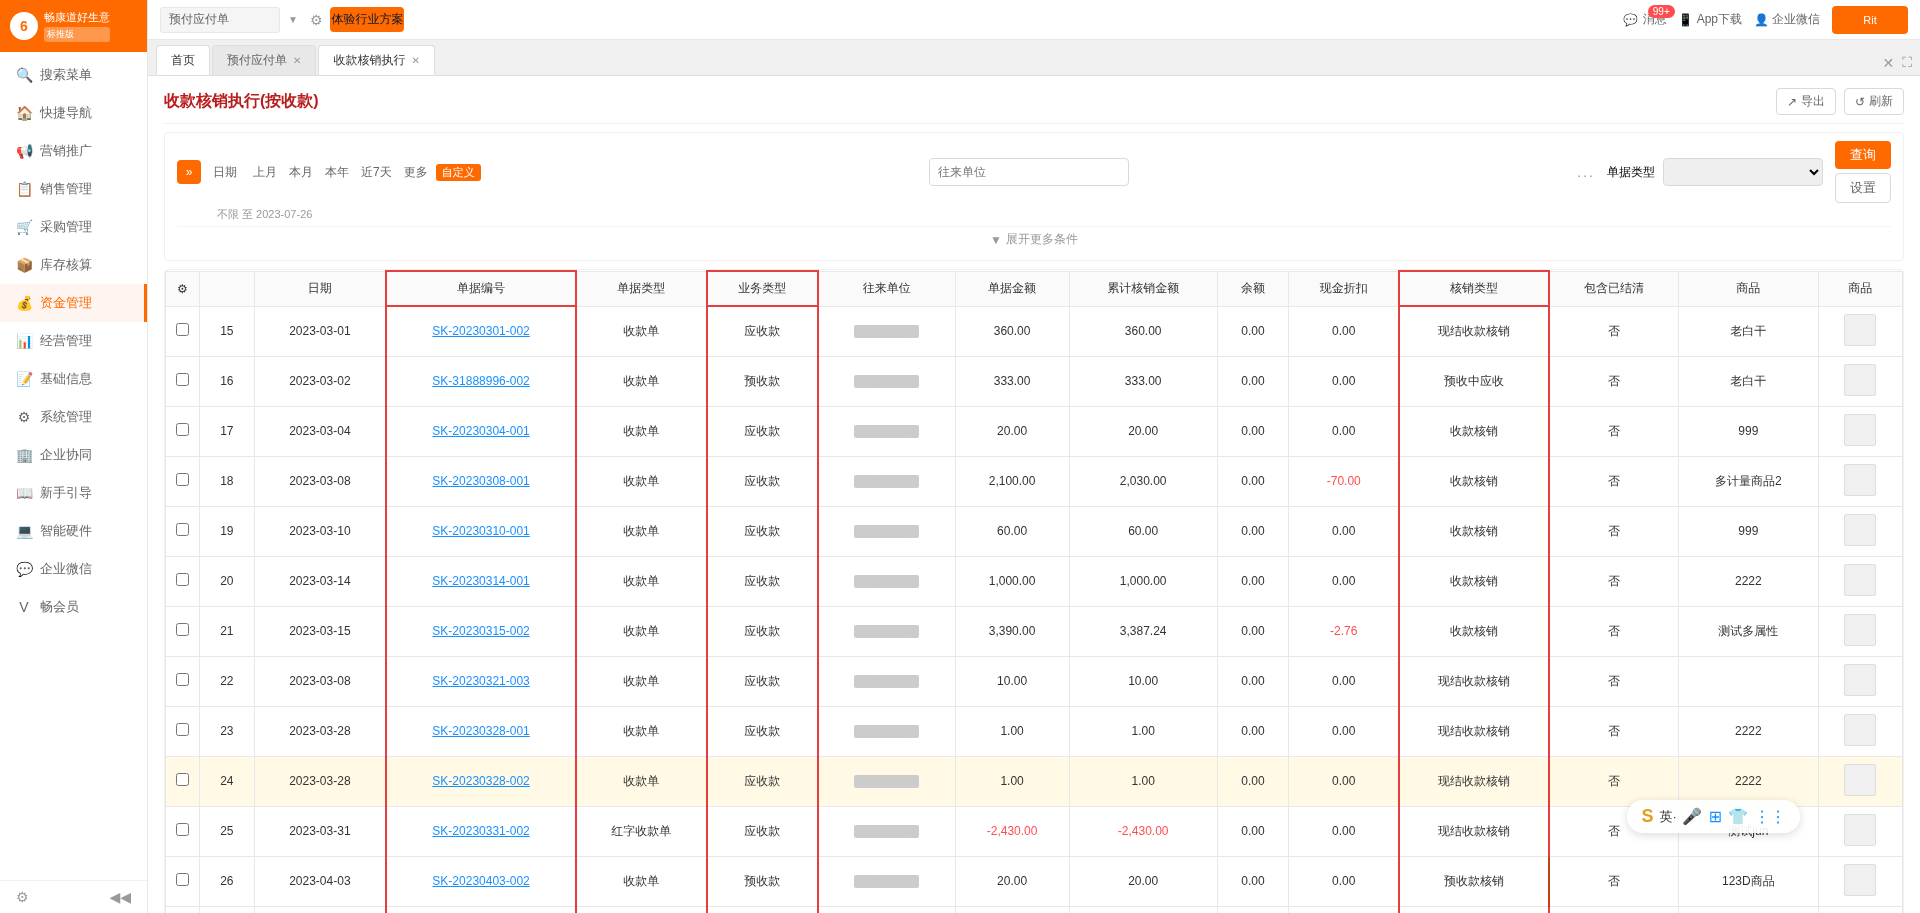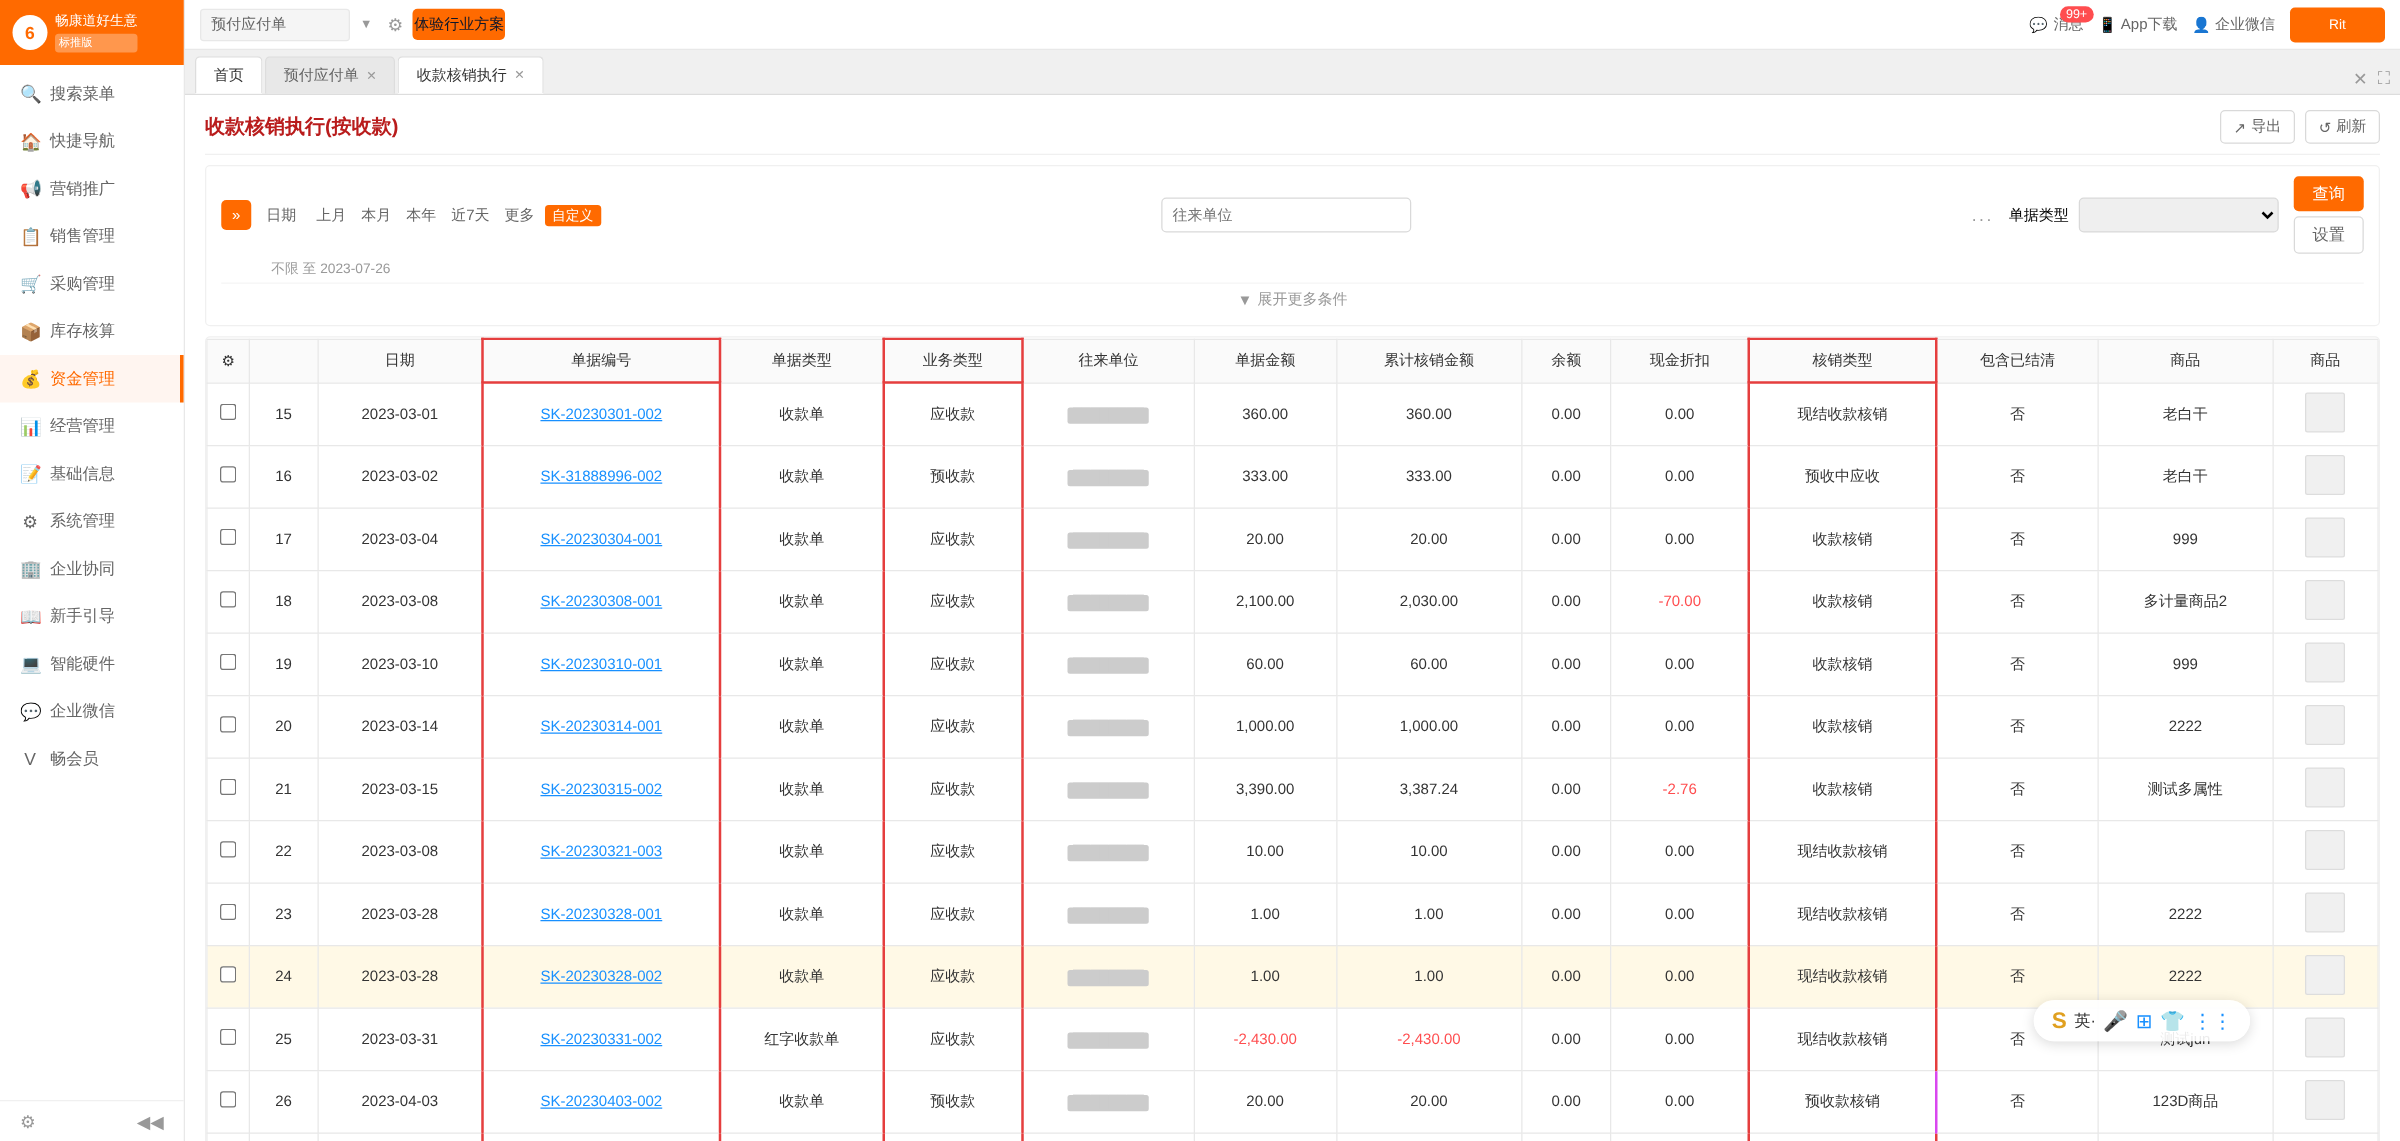--- a/index.html
+++ b/index.html
@@ -471,21 +471,21 @@
       <td>26</td>
       <td>2023-04-03</td>
       <td style="border-left:2px solid #e53e3e;border-right:2px solid #e53e3e;"><span class="link">SK-20230403-002</span></td>
       <td>收款单</td>
       <td style="border-left:2px solid #e53e3e;border-right:2px solid #e53e3e;">预收款</td>
       <td><span style="background:#ccc;border-radius:2px;color:#ccc;font-size:10px;padding:1px 4px;">████████</span></td>
       <td style="">20.00</td>
       <td style="">20.00</td>
       <td>0.00</td>
       <td style="">0.00</td>
-      <td style="border-left:2px solid #e53e3e;border-right:2px solid #d946ef;">预收款核销</td>
+      <td style="border-left:2px solid #e53e3e;border-right:2px solid #c2410c;">预收款核销</td>
       <td>否</td>
       <td>123D商品</td>
       <td><span class="img-placeholder"></span></td>
     </tr>
               <tr>
       <td></td>
       <td>27</td>
       <td>2023-04-08</td>
       <td style="border-left:2px solid #e53e3e;border-right:2px solid #e53e3e;"></td>
       <td>收款单</td>

